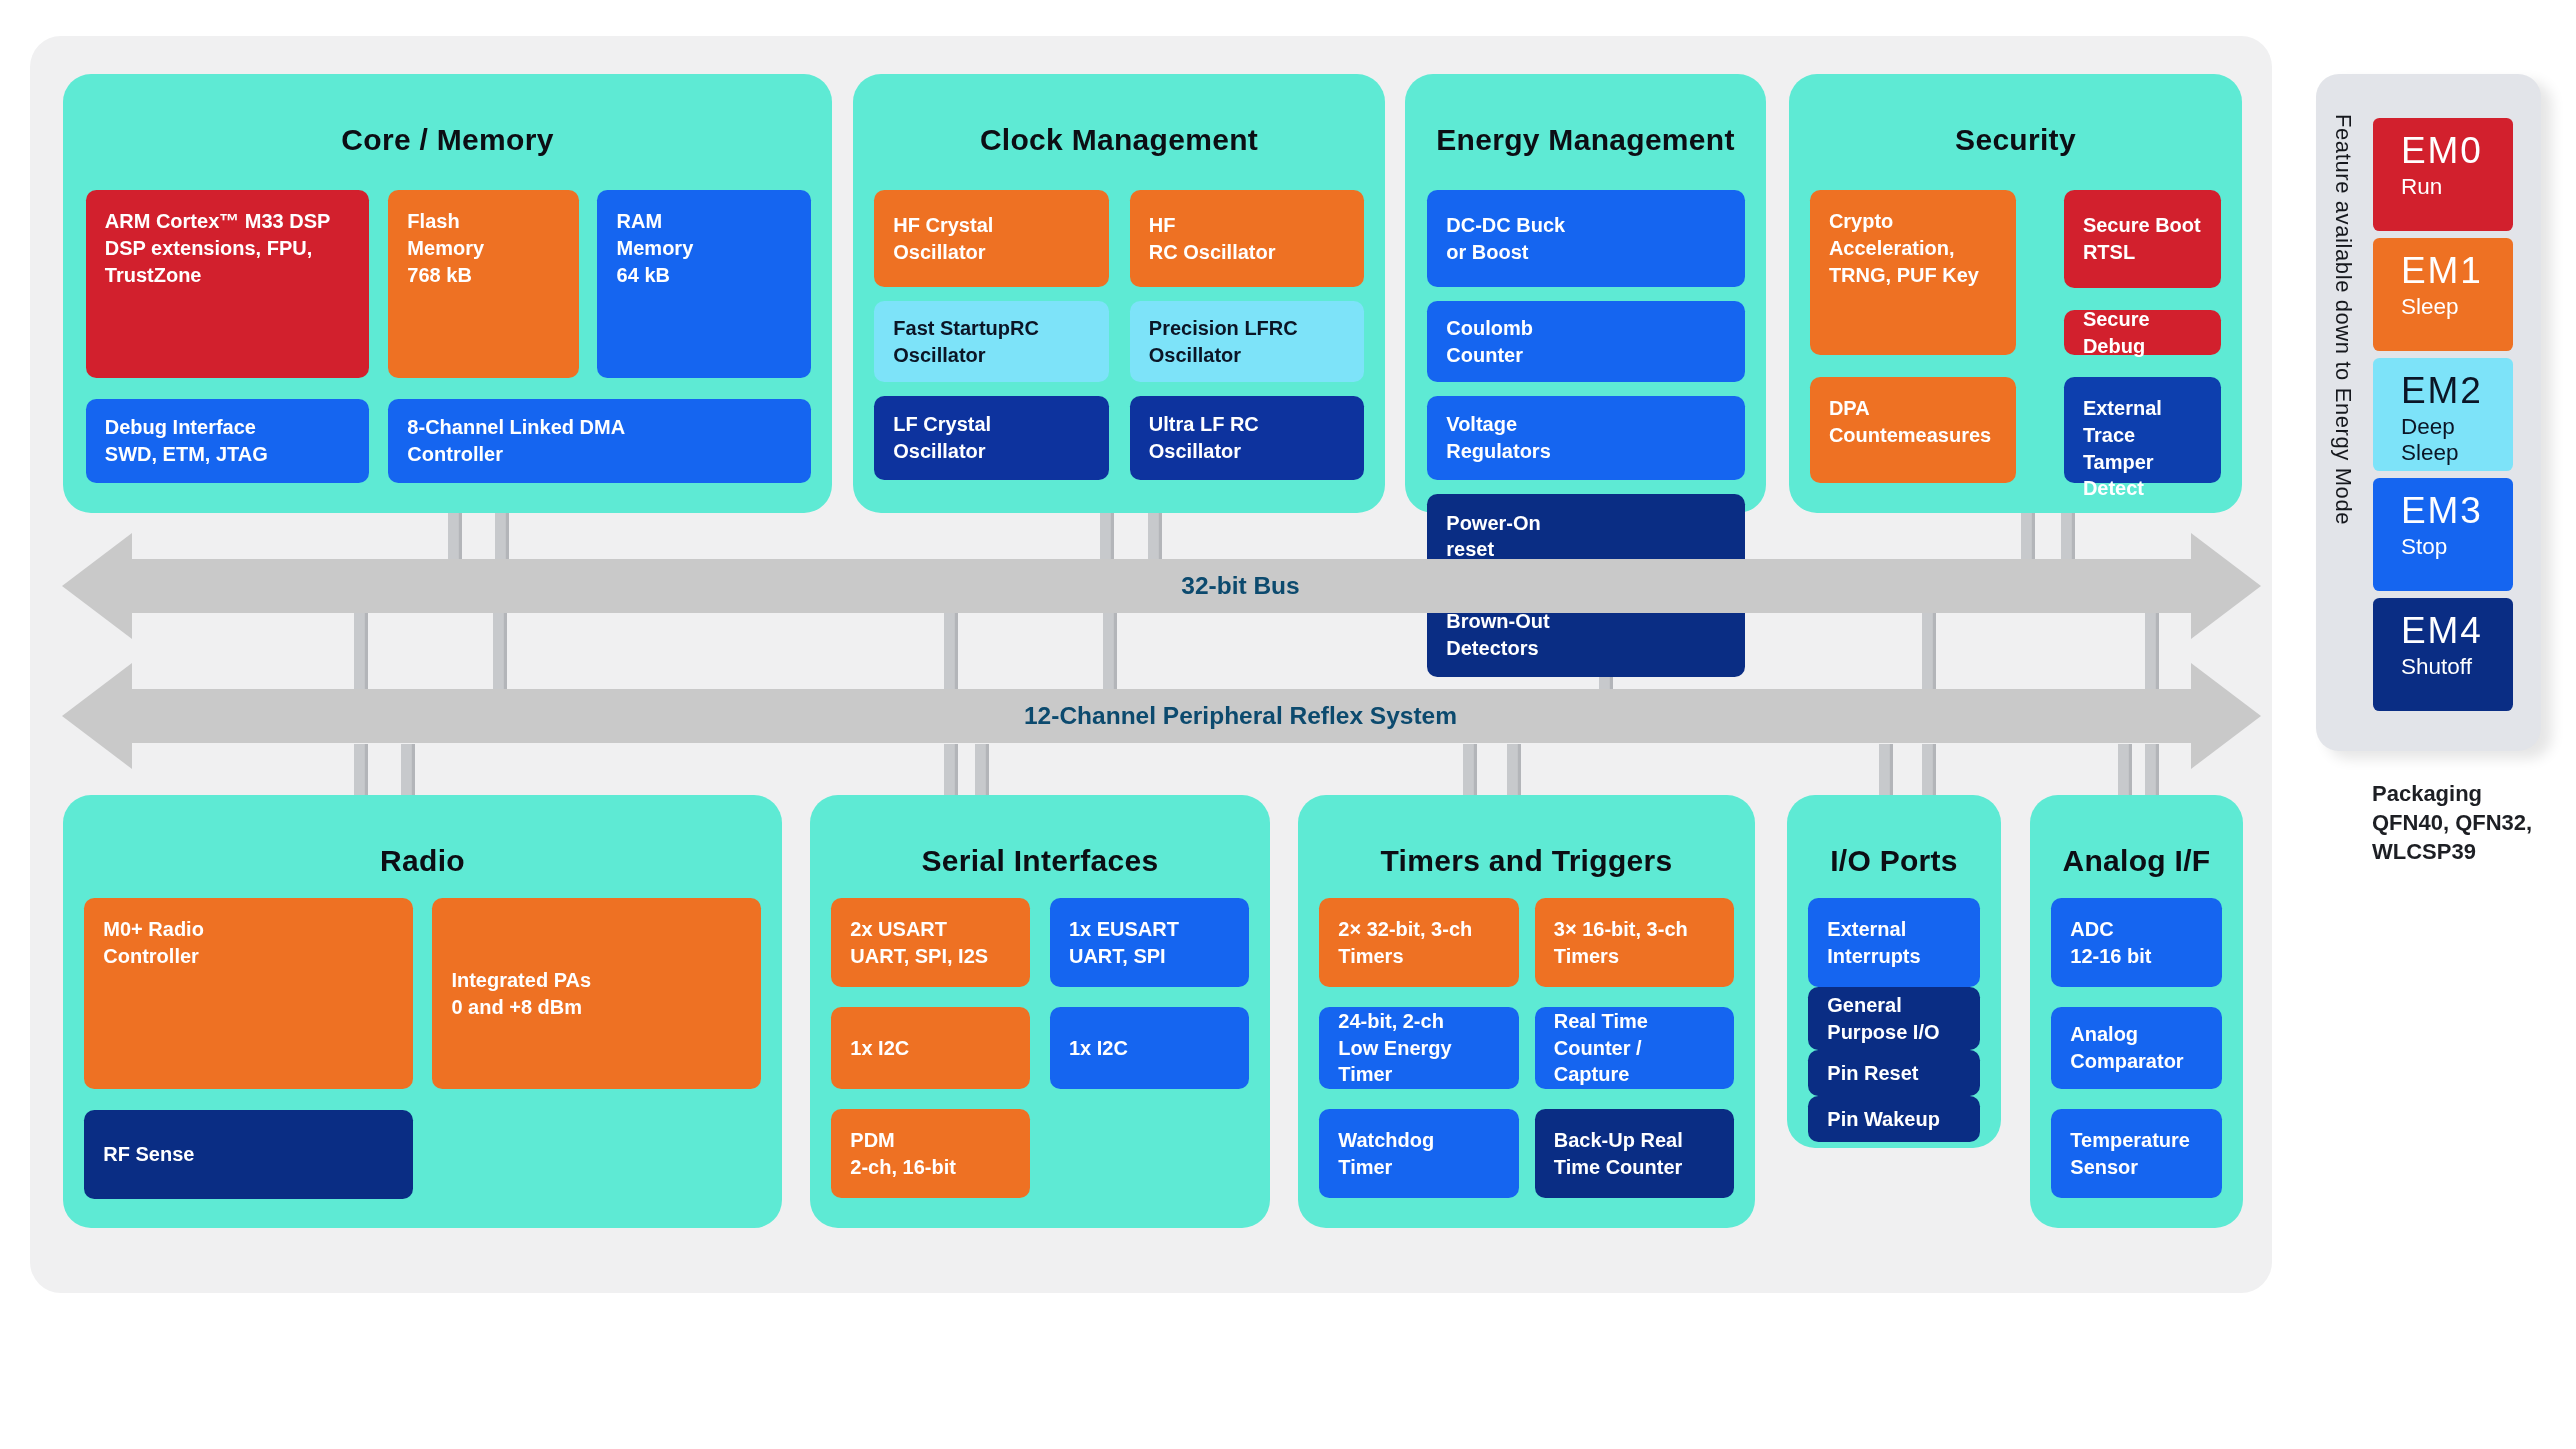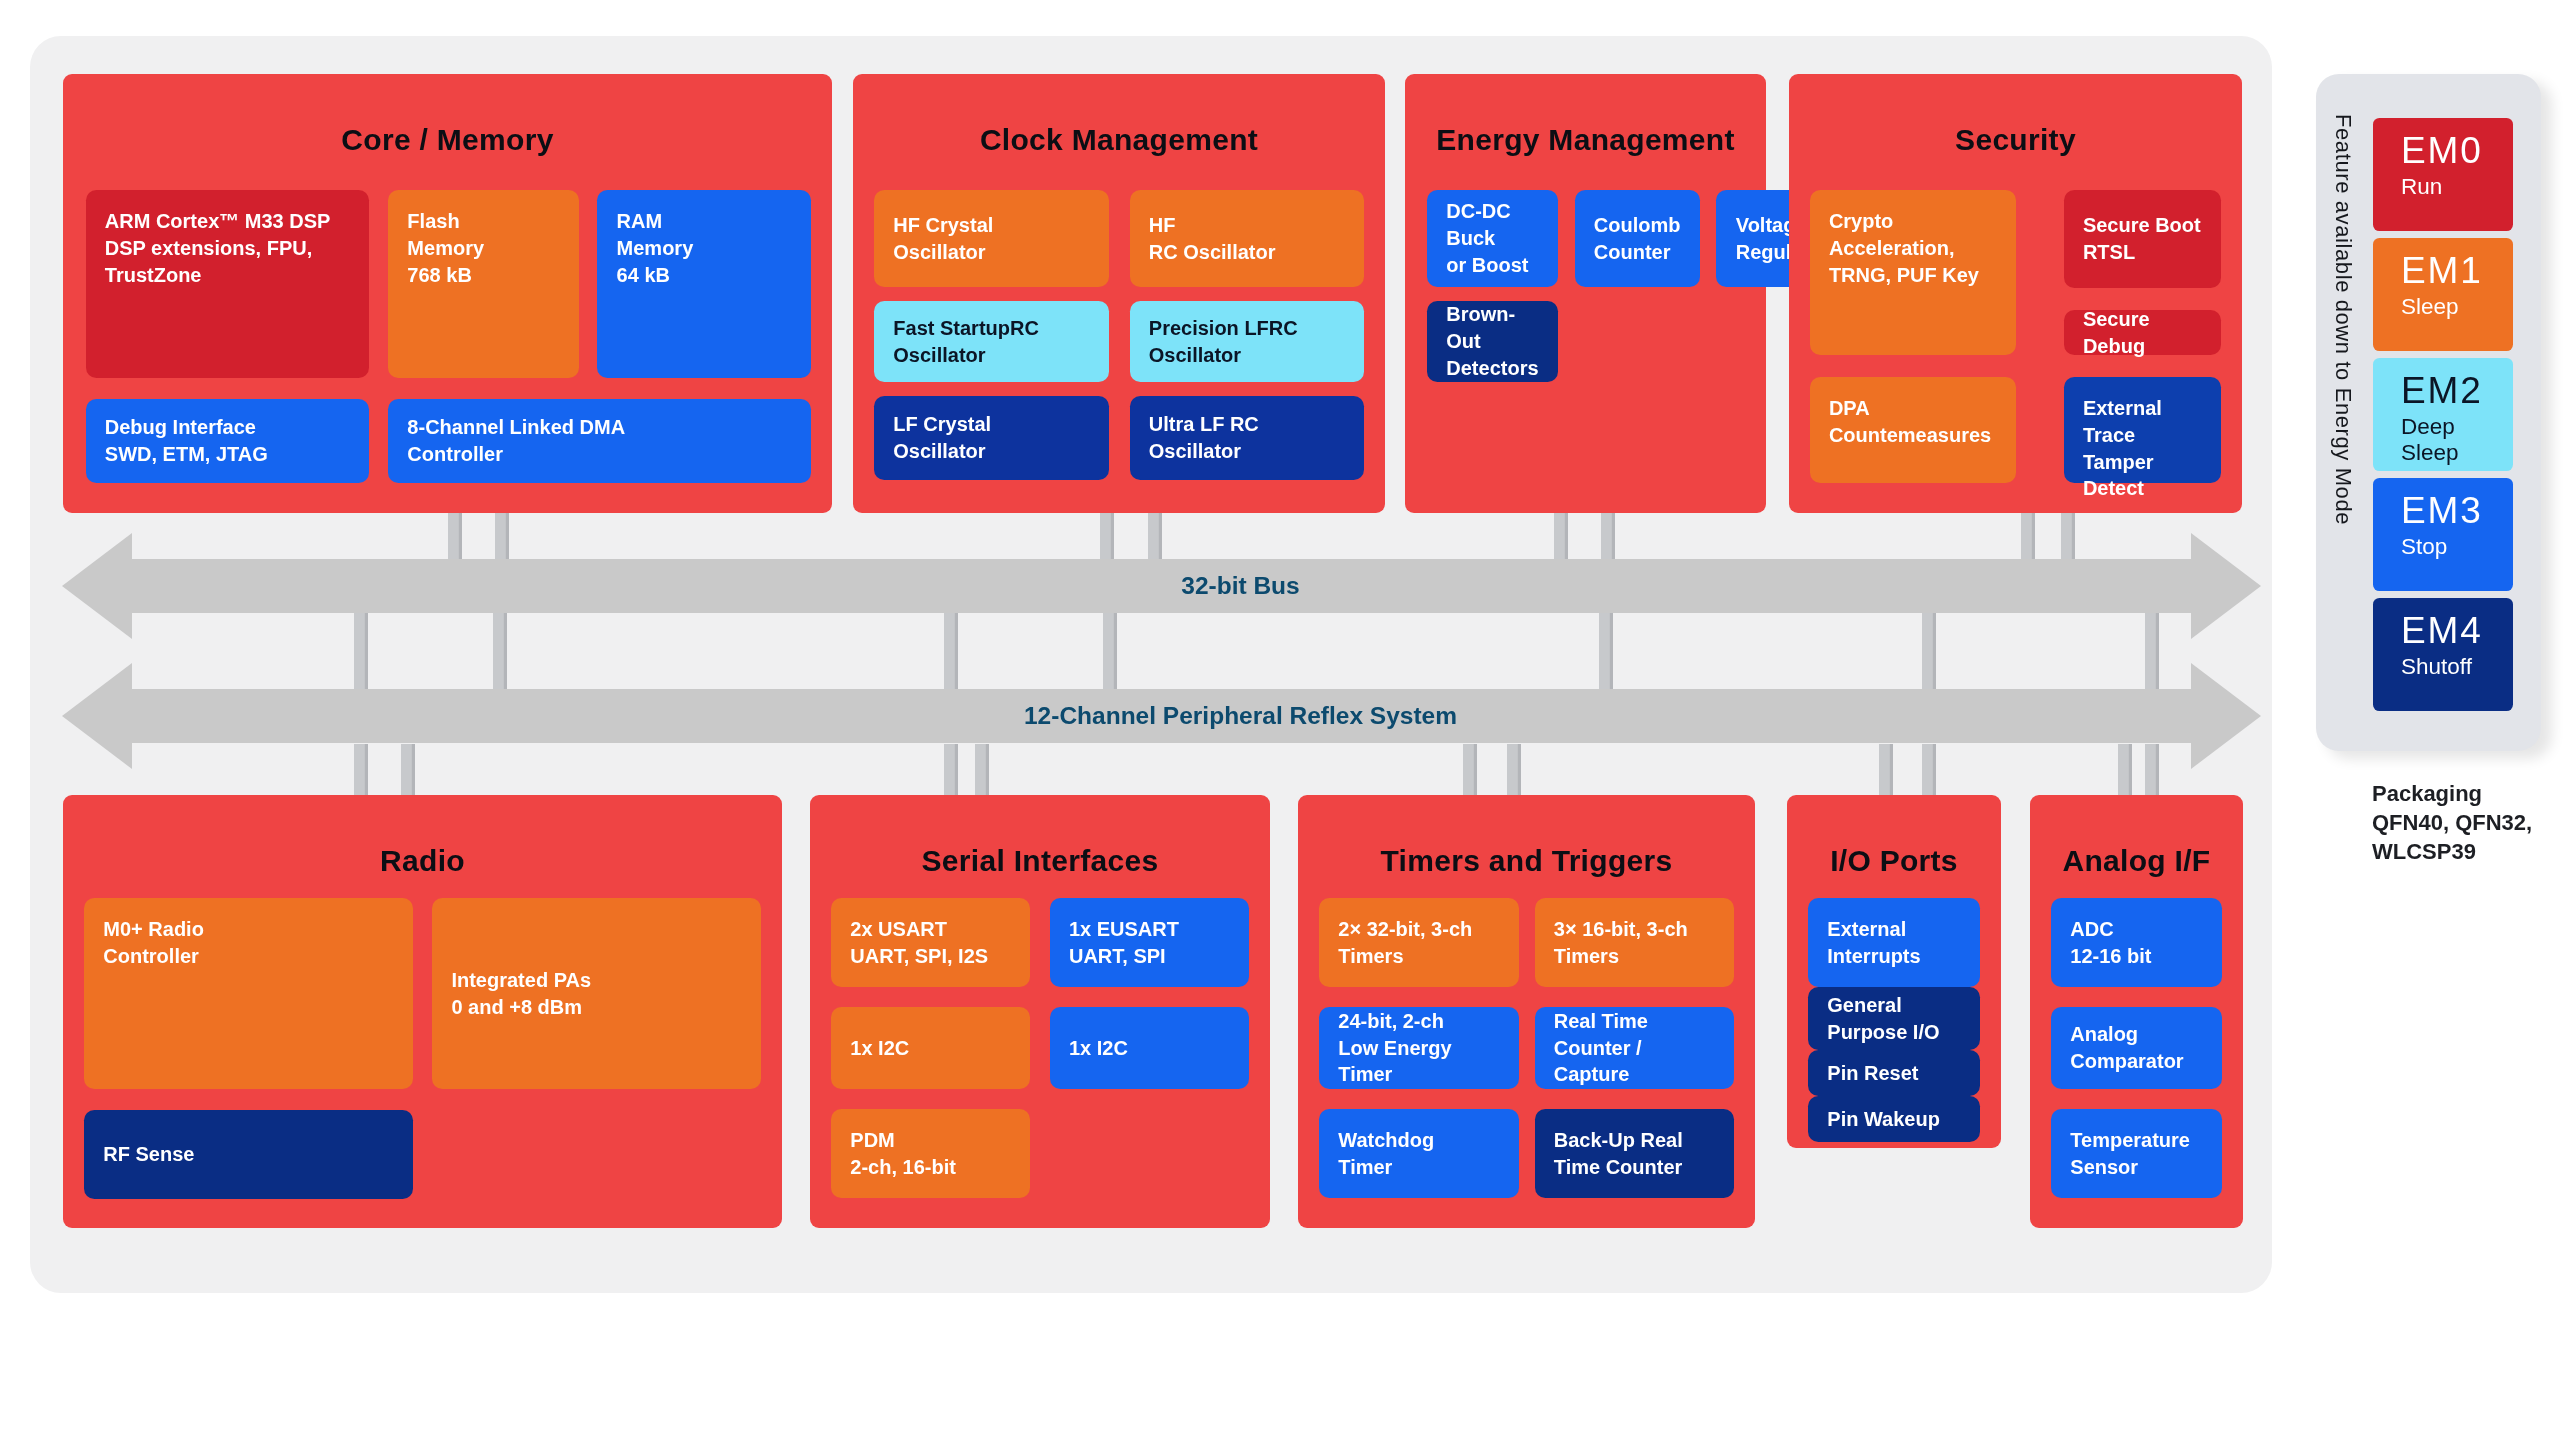--- a/index.html
+++ b/index.html
@@ -3,37 +3,37 @@
 <meta charset="utf-8">
 <title>MCU Block Diagram</title>
 <style>
   html,body{margin:0;padding:0;background:#ffffff;}
   #canvas{position:relative;width:2576px;height:1450px;background:#ffffff;
           font-family:"Liberation Sans", sans-serif;overflow:hidden;}
   
   .main{position:absolute;left:30px;top:36px;width:2242px;height:1257px;
         background:#f0f0f1;border-radius:31px;}
   
-  .panel{position:absolute;background:#ef4444;border-radius:9px;z-index:2;text-decoration:underline;}
+  .panel{position:absolute;background:#5eead4;border-radius:28px;z-index:2;text-decoration:underline;}
   #p-core    {left:33px;  top:38px;  width:769px;height:439px;}
   #p-clock   {left:823px;top:38px;  width:532px; height:439px;}
   #p-energy  {left:1375px;top:38px;  width:361px; height:439px;}
   #p-security{left:1759px;top:38px;  width:453px; height:439px;}
   #p-radio   {left:33px;  top:759px;width:719px;height:433px;}
   #p-serial  {left:780px;top:759px;width:460px; height:433px;}
   #p-timers  {left:1268px;top:759px;width:457px; height:433px;}
   #p-io      {left:1757px;top:759px;width:214px; height:353px;}
   #p-analog  {left:2000px;top:759px;width:213px; height:433px;}
   .section-title{position:absolute;top:49px;left:0;right:0;margin:0;text-align:center;
         font-size:30px;font-weight:700;color:#0c0e14;letter-spacing:0.3px;}
   
   .grid{position:absolute;left:22.5px;right:21px;display:grid;}
   #g-core  {top:116px;grid-template-columns:441fr 296fr 332fr;grid-template-rows:188px 84px;gap:21px 18.7px;}
   #g-clock {top:116px;left:21px;grid-template-columns:1fr 1fr;grid-template-rows:97px 81px 84px;gap:14px 21px;}
-  #g-energy{top:116px;left:22px;grid-template-columns:1fr 1fr 1fr 1fr;grid-template-rows:97px 81px 84px;gap:14px 16.7px;}
+  #g-energy{top:116px;left:22px;grid-template-columns:1fr;grid-template-rows:97px 81px 84px;gap:14px 16.7px;}
   #g-security{top:116px;left:20.6px;grid-template-columns:322fr 246fr;grid-template-rows:98px 45px 106px;gap:22px 48px;}
   #g-radio {top:103px;left:21px;grid-template-columns:1fr 1fr;grid-template-rows:191px 89px;gap:21px 19.3px;}
   #g-serial{top:103px;left:21px;grid-template-columns:1fr 1fr;grid-template-rows:89px 82px 89px;gap:20px 19.3px;}
   #g-timers{top:103px;left:21px;grid-template-columns:1fr 1fr;grid-template-rows:89px 82px 89px;gap:20px 16px;}
   #g-io    {top:103px;left:21px;grid-template-columns:1fr;grid-template-rows:89px 63px 46px 46px;row-gap:0;}
   #g-analog{top:103px;left:21px;grid-template-columns:1fr;grid-template-rows:89px 82px 89px;row-gap:20px;}
   #b-dma{grid-column:2/4;}
   #b-crypto{grid-row:1/3;}
   
   .blk{border-radius:10.3px;display:flex;align-items:center;padding:15.5px 19.3px;box-sizing:border-box;

